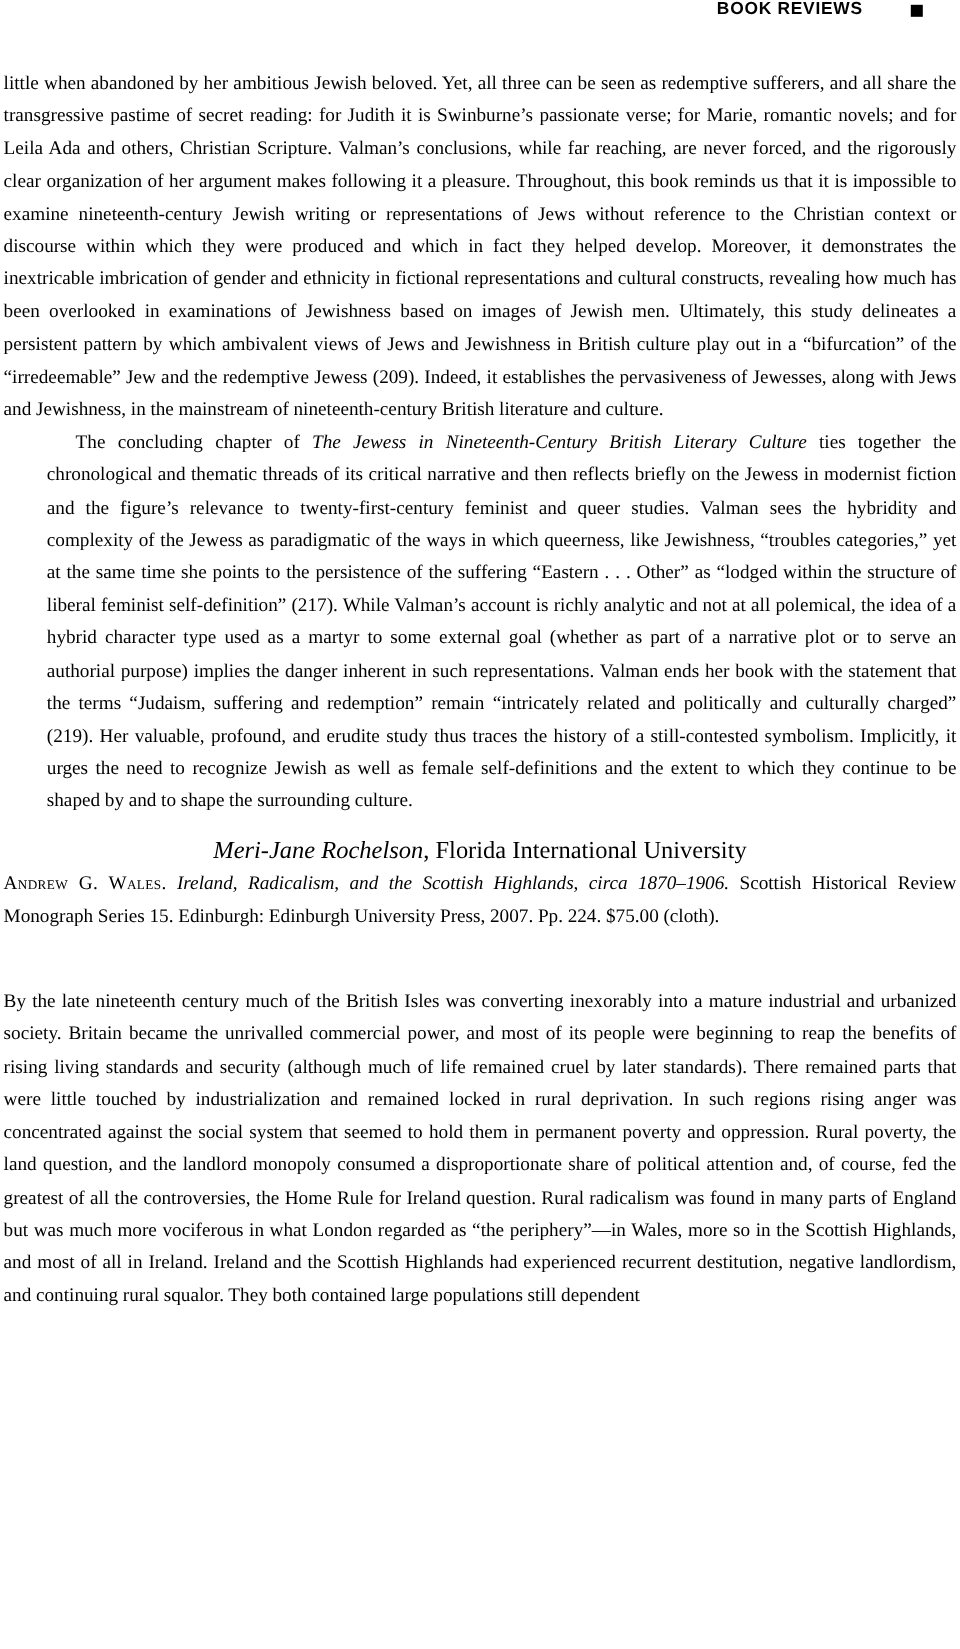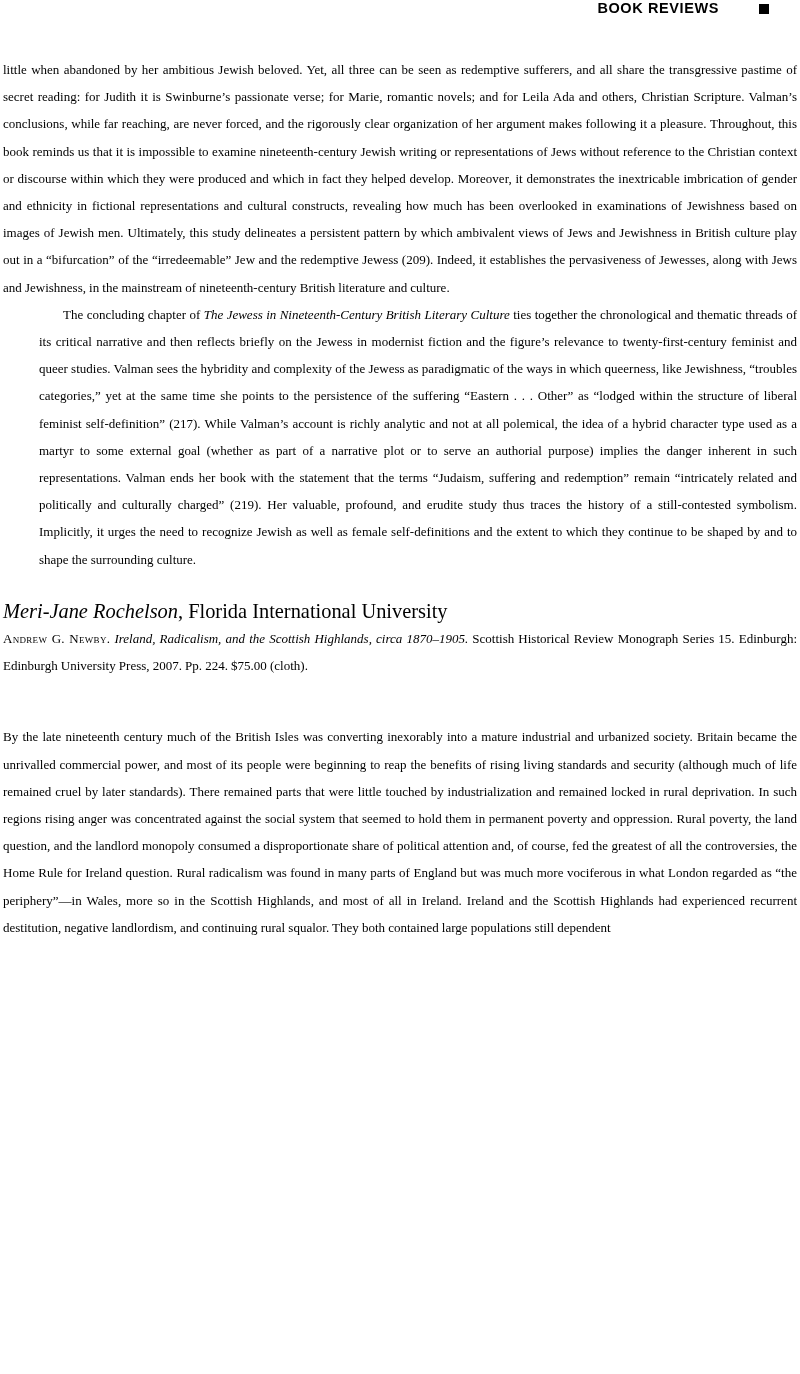--- a/index.html
+++ b/index.html
@@ -52,39 +52,39 @@
 
   
   .content {
     position: absolute;
     top: 56px;
     left: 3px;
     width: 794px;
   }
   p.body {
     margin: 0;
-    font-size: 13px;
+    font-size: 16px;
     line-height: 27.2px;
     text-align: justify;
     text-justify: inter-word;
     hyphens: none;
     -webkit-hyphens: none;
     word-spacing: -0.1px;
   }
   p.body.indent { text-indent: 24px; margin-left: 36px; }
   
 
   .ital { font-style: italic; }
 
   
   .signature {
-    margin-top: 25px;
+    margin-top: 14px;
     font-size: 20.4px;
     line-height: 27.2px;
-    text-align: left;
+    text-align: center;
   }
   .signature .name { font-style: italic; }
 
   
   .citation {
     margin-top: 70px;
     font-size: 20.4px;
     line-height: 27.2px;
     text-align: justify;
   }
@@ -107,20 +107,20 @@
   </div>
 
   <div class="content">
 
     <p class="body">little when abandoned by her ambitious Jewish beloved. Yet, all three can be seen as redemptive sufferers, and all share the transgressive pastime of secret reading: for Judith it is Swinburne’s passionate verse; for Marie, romantic novels; and for Leila Ada and others, Christian Scripture. Valman’s conclusions, while far reaching, are never forced, and the rigorously clear organization of her argument makes following it a pleasure. Throughout, this book reminds us that it is impossible to examine nineteenth-century Jewish writing or representations of Jews without reference to the Christian context or discourse within which they were produced and which in fact they helped develop. Moreover, it demonstrates the inextricable imbrication of gender and ethnicity in fictional representations and cultural constructs, revealing how much has been overlooked in examinations of Jewishness based on images of Jewish men. Ultimately, this study delineates a persistent pattern by which ambivalent views of Jews and Jewishness in British culture play out in a “bifurcation” of the “irredeemable” Jew and the redemptive Jewess (209). Indeed, it establishes the pervasiveness of Jewesses, along with Jews and Jewishness, in the mainstream of nineteenth-century British literature and culture.</p>
 
     <p class="body indent"><span>The concluding chapter of </span><span class="ital">The Jewess in Nineteenth-Century British Literary Culture</span><span> ties together the chronological and thematic threads of its critical narrative and then reflects briefly on the Jewess in modernist fiction and the figure’s relevance to twenty-first-century feminist and queer studies. Valman sees the hybridity and complexity of the Jewess as paradigmatic of the ways in which queerness, like Jewishness, “troubles categories,” yet at the same time she points to the persistence of the suffering “Eastern . . . Other” as “lodged within the structure of liberal feminist self-definition” (217). While Valman’s account is richly analytic and not at all polemical, the idea of a hybrid character type used as a martyr to some external goal (whether as part of a narrative plot or to serve an authorial purpose) implies the danger inherent in such representations. Valman ends her book with the statement that the terms “Judaism, suffering and redemption” remain “intricately related and politically and culturally charged” (219). Her valuable, profound, and erudite study thus traces the history of a still-contested symbolism. Implicitly, it urges the need to recognize Jewish as well as female self-definitions and the extent to which they continue to be shaped by and to shape the surrounding culture.</span></p>
 
     <div class="signature"><span class="name">Meri-Jane Rochelson</span><span>, Florida International University</span></div>
 
-    <p class="body citation"><span class="smallcaps">Andrew G. Newby.</span><span>&nbsp;</span><span class="ital">Ireland, Radicalism, and the Scottish Highlands, circa 1870–1905.</span><span> Scottish Historical Review Monograph Series 15. Edinburgh: Edinburgh University Press, 2007. Pp. 224. $75.00 (cloth).</span></p>
+    <p class="body citation"><span class="smallcaps">Andrew G. Wales.</span><span>&nbsp;</span><span class="ital">Ireland, Radicalism, and the Scottish Highlands, circa 1870–1906.</span><span> Scottish Historical Review Monograph Series 15. Edinburgh: Edinburgh University Press, 2007. Pp. 224. $75.00 (cloth).</span></p>
 
     <div class="gap-after-citation"></div>
 
     <p class="body">By the late nineteenth century much of the British Isles was converting inexorably into a mature industrial and urbanized society. Britain became the unrivalled commercial power, and most of its people were beginning to reap the benefits of rising living standards and security (although much of life remained cruel by later standards). There remained parts that were little touched by industrialization and remained locked in rural deprivation. In such regions rising anger was concentrated against the social system that seemed to hold them in permanent poverty and oppression. Rural poverty, the land question, and the landlord monopoly consumed a disproportionate share of political attention and, of course, fed the greatest of all the controversies, the Home Rule for Ireland question. Rural radicalism was found in many parts of England but was much more vociferous in what London regarded as “the periphery”—in Wales, more so in the Scottish Highlands, and most of all in Ireland. Ireland and the Scottish Highlands had experienced recurrent destitution, negative landlordism, and continuing rural squalor. They both contained large populations still dependent</p>
 
   </div>
 </div>
 
 </body></html>

